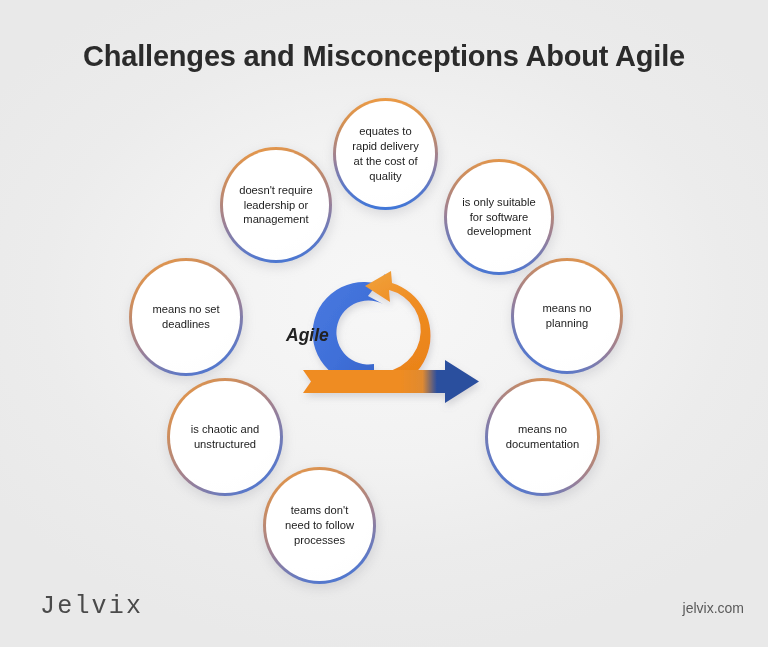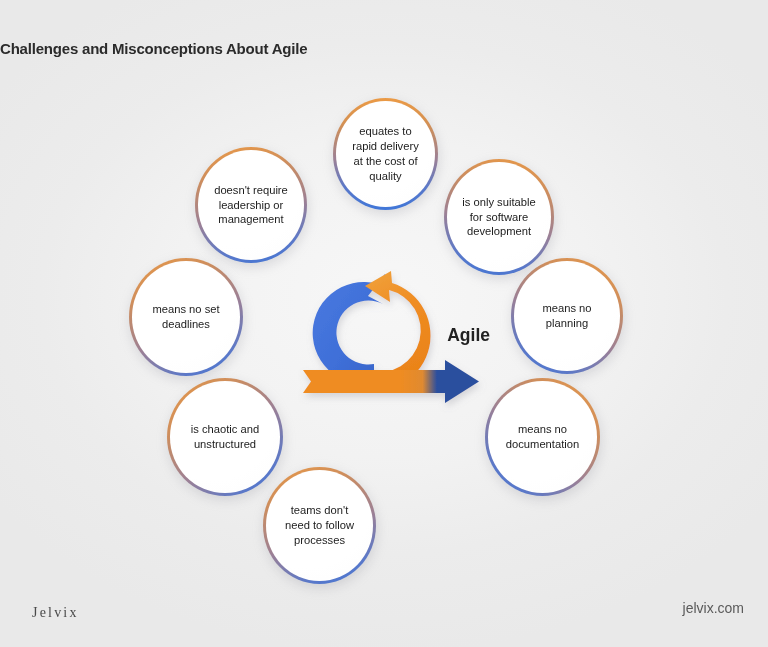--- a/index.html
+++ b/index.html
@@ -19,22 +19,22 @@
     height: 647px;
     background:
       radial-gradient(ellipse 62% 55% at 50% 46%, #f7f7f7 0%, #f2f2f2 45%, #ececec 72%, #e9e9e9 100%);
   }
   
   .title {
     position: absolute;
     top: 40px;
     left: 0;
     width: 768px;
-    text-align: left;
-    font-size: 15px;
+    text-align: center;
+    font-size: 29px;
     font-weight: bold;
     color: #2b2b2b;
     letter-spacing: -0.2px;
   }
   
   .node {
     position: absolute;
     border-radius: 50%;
     display: flex;
     align-items: center;
@@ -82,39 +82,40 @@
     height: 165px;
   }
   #center-graphic svg { display: block; }
   .agile-word {
     position: absolute;
     left: 0; top: 0;
     width: 195px;
     height: 165px;
     display: flex;
     align-items: center;
-    justify-content: flex-end;
+    justify-content: flex-start;
     pointer-events: none;
+    font-style: italic;
   }
   .agile-word span {
     font-size: 17.5px;
     font-weight: bold;
     color: #222;
     margin-left: -9px;
     margin-top: 2px;
   }
   
   .brand-logo {
     position: absolute;
-    left: 32px;
+    left: 40px;
     bottom: 26px;
-    font-size: 14px;
+    font-size: 25px;
     color: #4a4a4a;
     letter-spacing: 2.2px;
-    font-family: Liberation Serif, serif;
+    font-family: Liberation Mono, monospace;
     font-weight: 300;
   }
   .brand-url {
     position: absolute;
     right: 24px;
     bottom: 31px;
     font-size: 14px;
     color: #5a5a5a;
   }
 </style>
@@ -172,21 +173,21 @@
     </div>
   </div>
 
   <div class="node ring-l" style="left:129px; top:258px; width:114px; height:118px;">
     <div class="node-inner">
       <div class="node-label">means no set
 deadlines</div>
     </div>
   </div>
 
-  <div class="node ring-tl" style="left:195px; top:147px; width:112px; height:116px;">
+  <div class="node ring-tl" style="left:220px; top:147px; width:112px; height:116px;">
     <div class="node-inner">
       <div class="node-label">doesn't require
 leadership or
 management</div>
     </div>
   </div>
 
   <div id="center-graphic">
     <svg width="195" height="165" viewBox="0 0 195 165" xmlns="http://www.w3.org/2000/svg">
       <defs>

